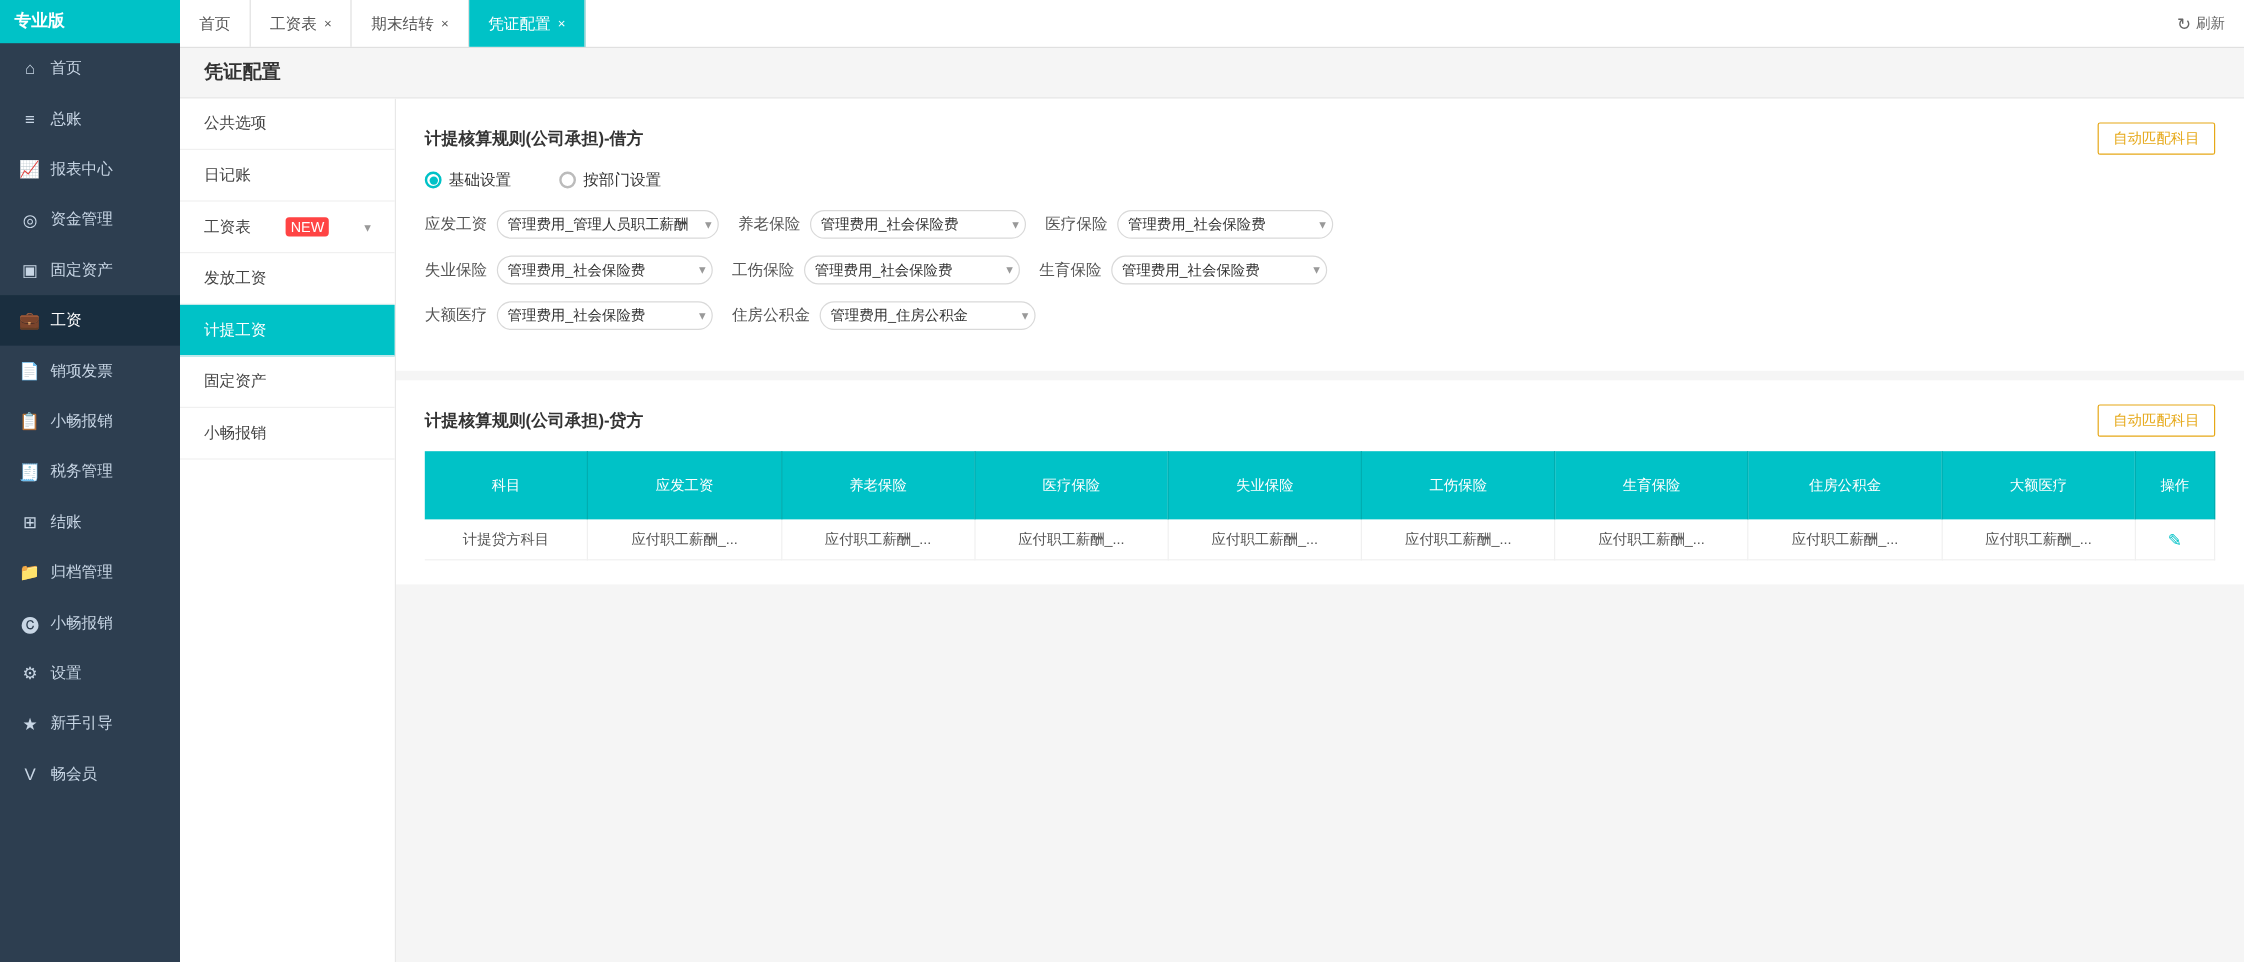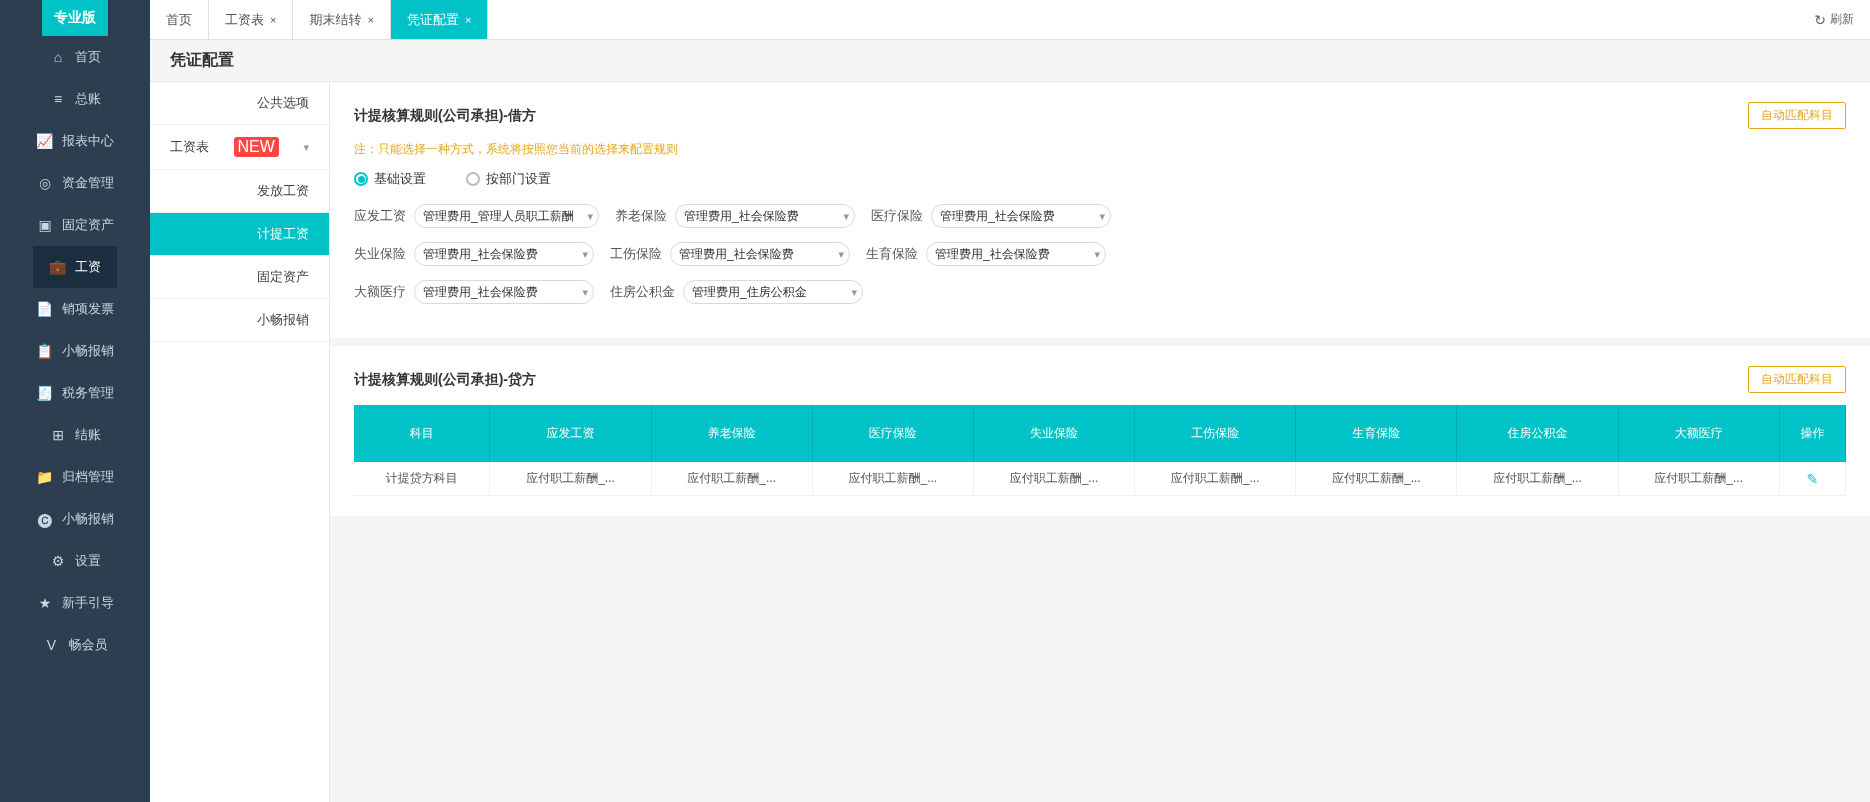--- a/index.html
+++ b/index.html
@@ -6,21 +6,20 @@
     body { display: flex; height: 802px; overflow: hidden; background: #f5f5f5; font-size: 13px; }
 
     
     .sidebar {
       width: 150px;
       background: #2d3e50;
       display: flex;
       flex-direction: column;
       flex-shrink: 0;
       height: 100%;
-      align-items: center;
     }
     .sidebar-logo {
       background: #00c2c7;
       color: white;
       font-size: 14px;
       font-weight: bold;
       padding: 8px 12px;
       height: 36px;
       display: flex;
       align-items: center;
@@ -93,30 +92,30 @@
       flex-shrink: 0;
     }
     .sub-nav-item {
       padding: 12px 20px;
       color: #444;
       cursor: pointer;
       font-size: 13px;
       border-bottom: 1px solid #f0f0f0;
       display: flex;
       align-items: center;
-      justify-content: flex-end;
+      justify-content: flex-start;
     }
     .sub-nav-item.active {
       background: #00c2c7;
       color: white;
     }
     .sub-nav-item .new-badge {
       background: #ff4444;
       color: white;
-      font-size: 16px;
+      font-size: 12px;
       padding: 1px 4px;
       border-radius: 3px;
     }
 
     
     .content-area {
       flex: 1;
       overflow-y: auto;
       padding: 0;
     }
@@ -364,20 +363,23 @@
   <div style="background:#f5f5f5; padding:10px 20px; border-bottom:1px solid #e8e8e8; display:flex; align-items:center; justify-content:space-between;">
     <span class="page-title">凭证配置</span>
   </div>
 
   <div class="page-content">
 
     <div class="sub-nav">
       <div class="sub-nav-item">
         <span>公共选项</span>
       </div>
+      <div class="sub-nav-item">
+        <span>日记账</span>
+      </div>
       <div class="sub-nav-item" style="justify-content:space-between;">
         <span>工资表</span>
         <span class="new-badge">NEW</span>
         <span style="color:#999;font-size:11px;">▾</span>
       </div>
       <div class="sub-nav-item">
         <span>发放工资</span>
       </div>
       <div class="sub-nav-item active">
         <span>计提工资</span>
@@ -390,21 +392,20 @@
       </div>
     </div>
 
     <div class="content-area">
 
       <div class="section">
         <div class="section-header">
           <span class="section-title">计提核算规则(公司承担)-借方</span>
           <button class="auto-match-btn">自动匹配科目</button>
         </div>
-        <div class="notice-text">注：只能选择一种方式，系统将按照您当前的选择来配置规则</div>
         <div class="radio-group">
           <div class="radio-item">
             <div class="radio-circle checked"></div>
             <span class="radio-label">基础设置</span>
           </div>
           <div class="radio-item">
             <div class="radio-circle unchecked"></div>
             <span class="radio-label">按部门设置</span>
           </div>
         </div>

